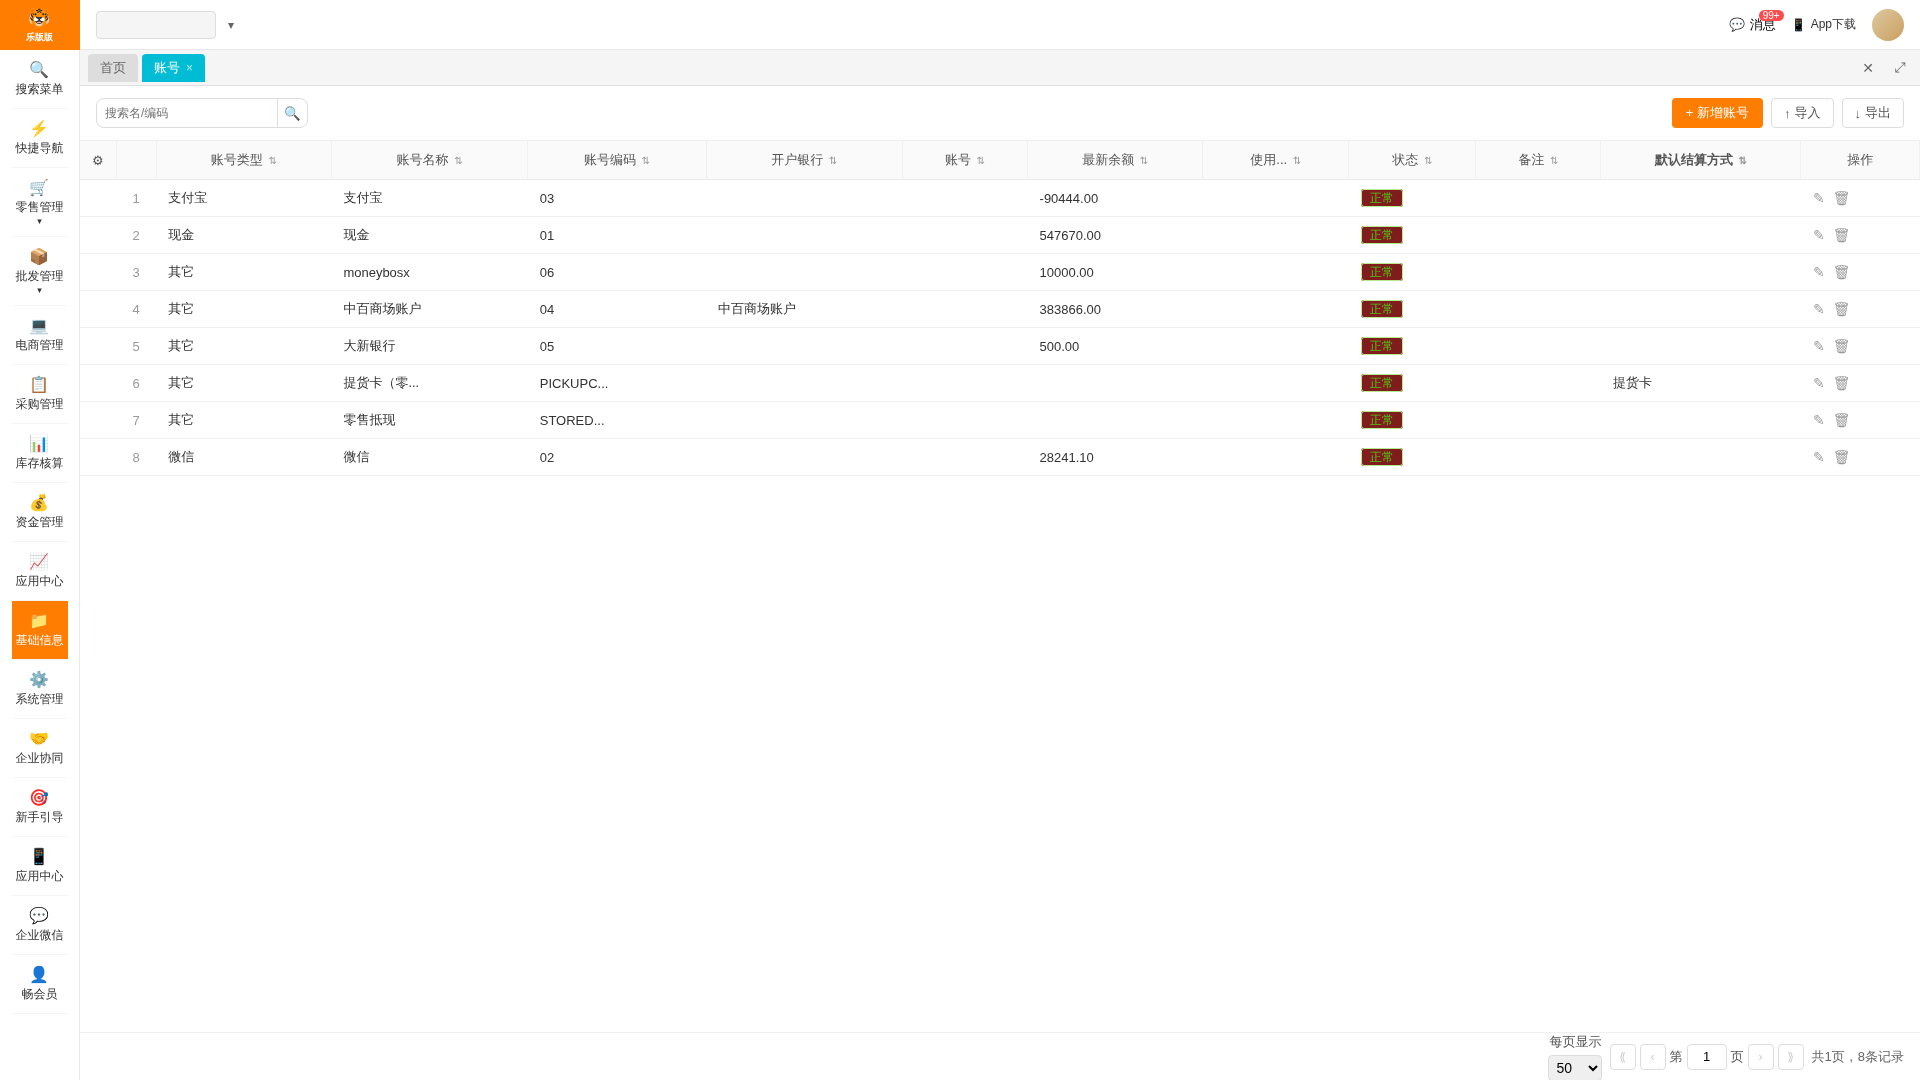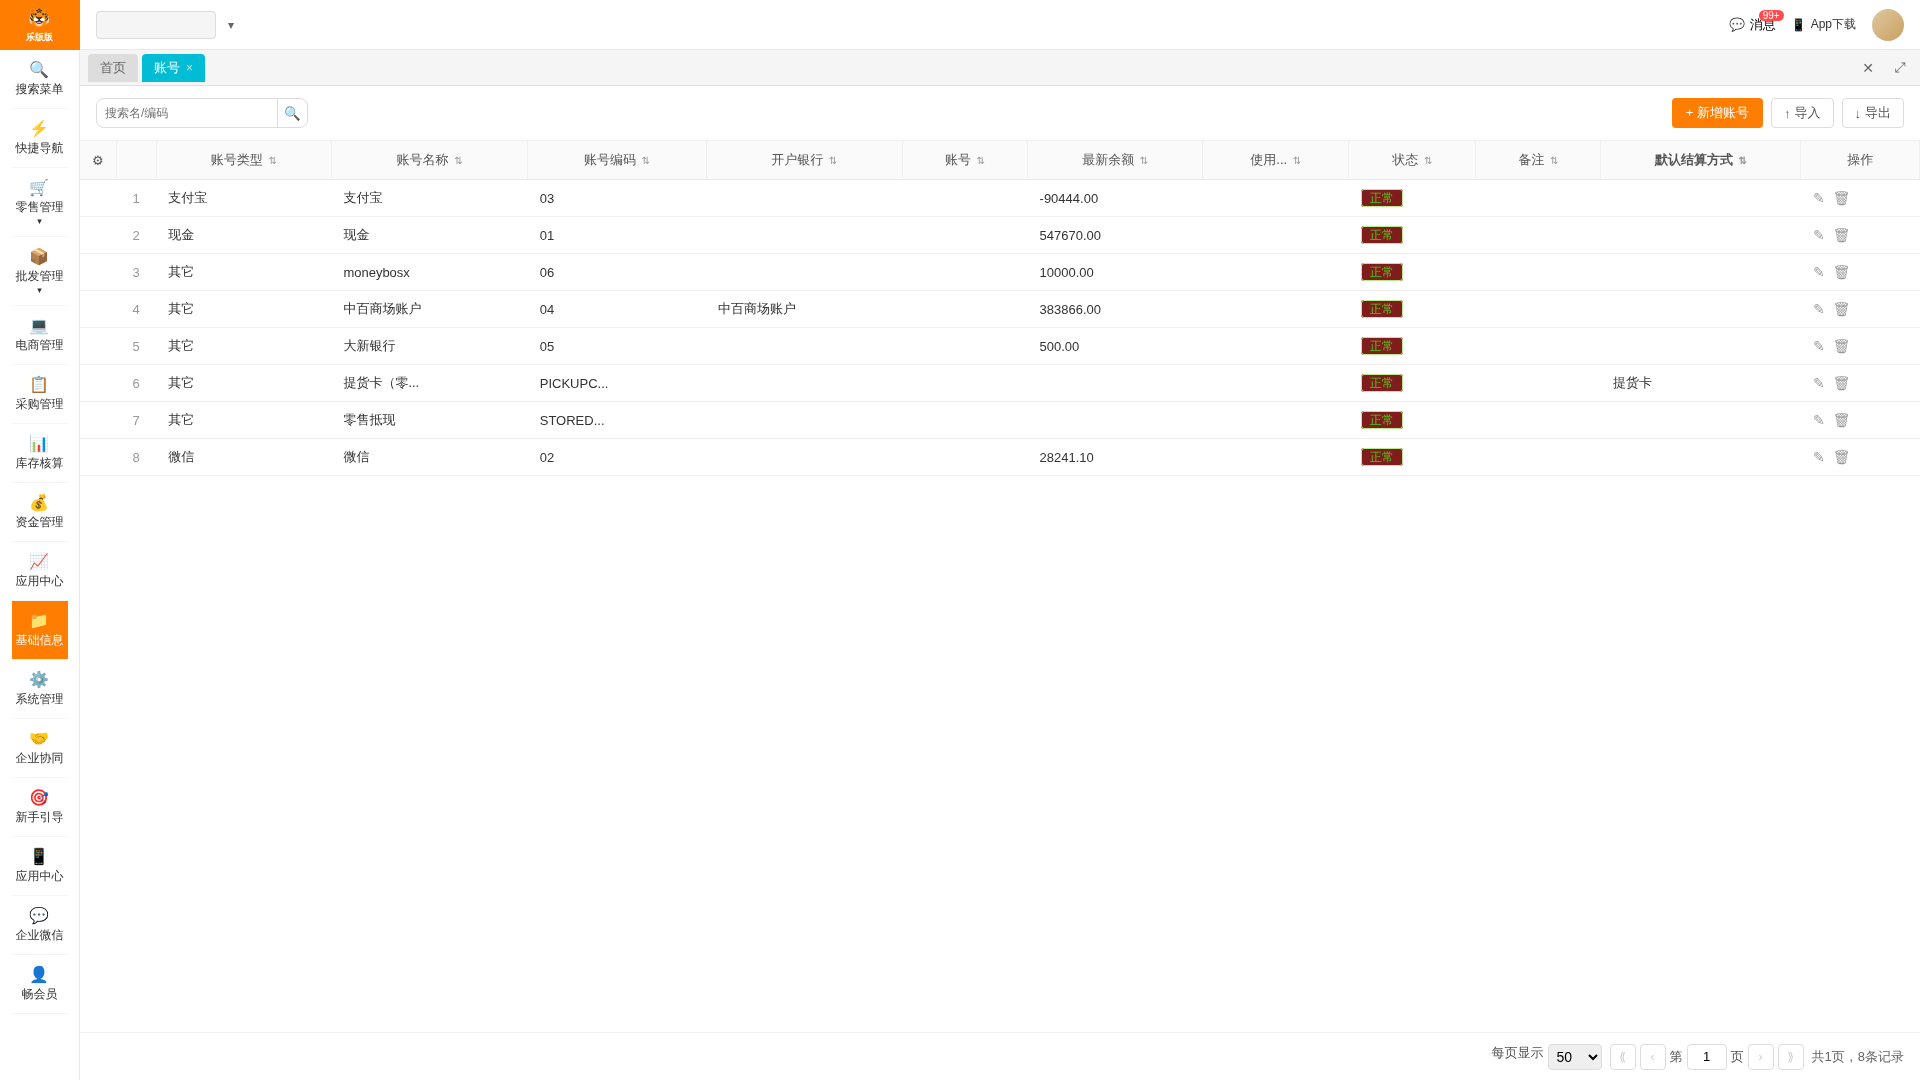--- a/index.html
+++ b/index.html
@@ -318,22 +318,23 @@
       align-items: center;
       justify-content: flex-end;
       padding: 0 16px;
       gap: 8px;
       font-size: 13px;
       color: #555;
       flex-shrink: 0;
     }
     .page-size-select {
       display: flex;
-      align-items: flex-start;
+      align-items: flex-end;
       gap: 4px;
+      flex-direction: column;
     }
     .page-select {
       border: 1px solid #ddd;
       border-radius: 4px;
       padding: 2px 4px;
       font-size: 14px;
       height: 26px;
     }
     .page-nav {
       display: flex;

